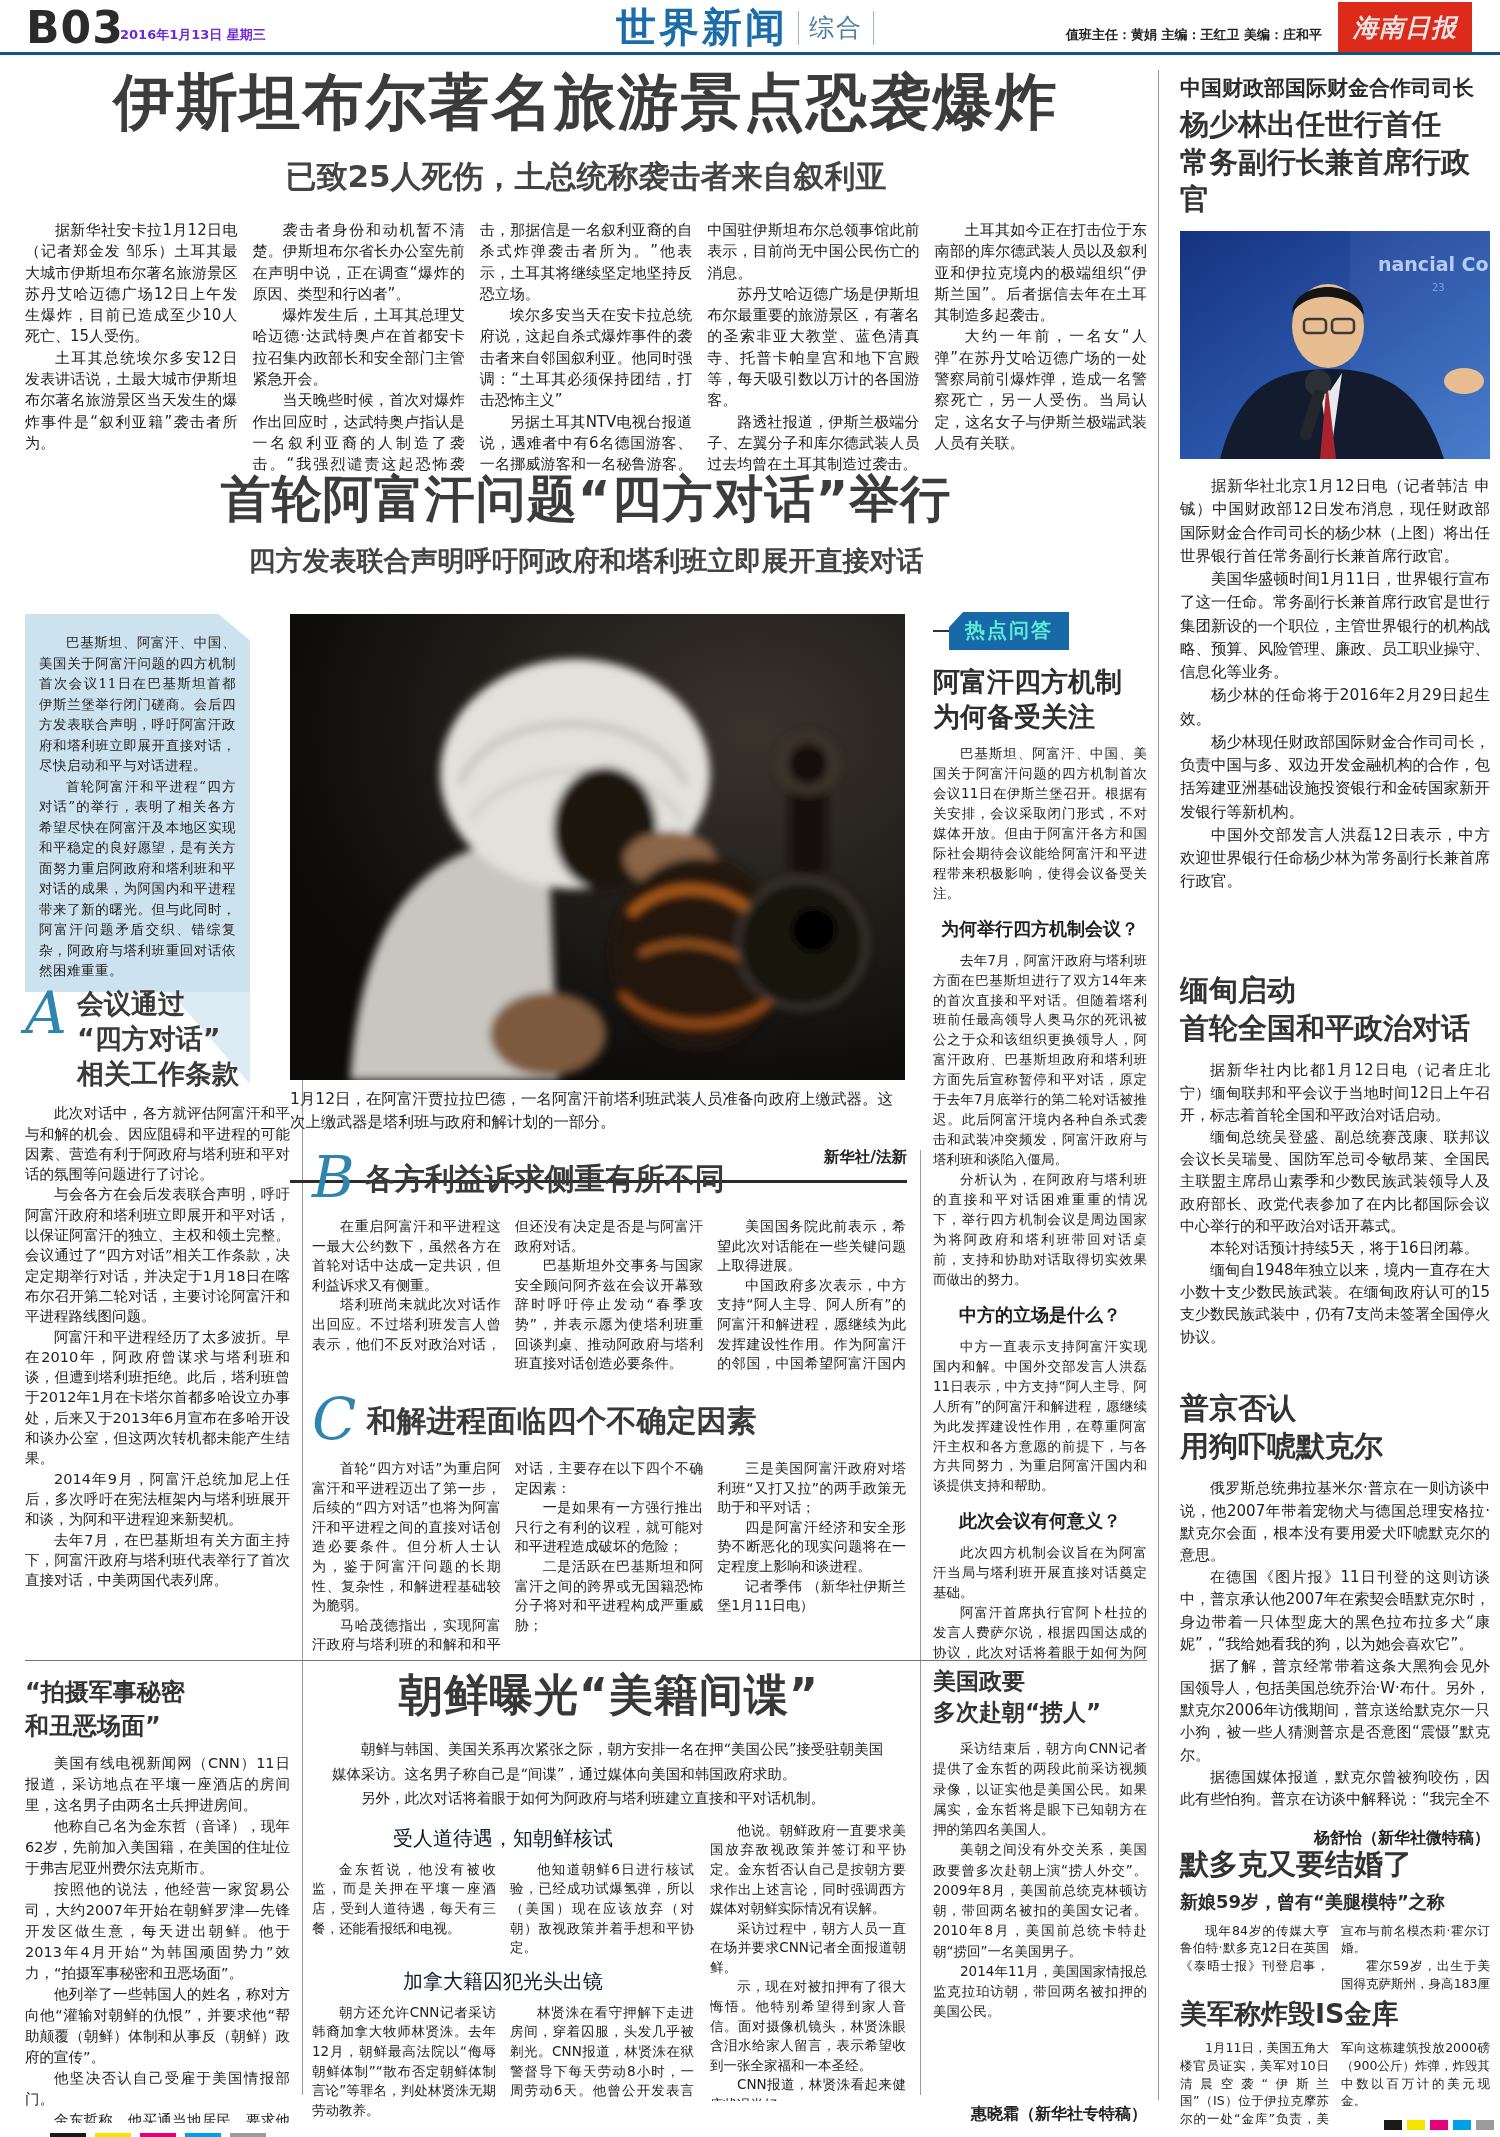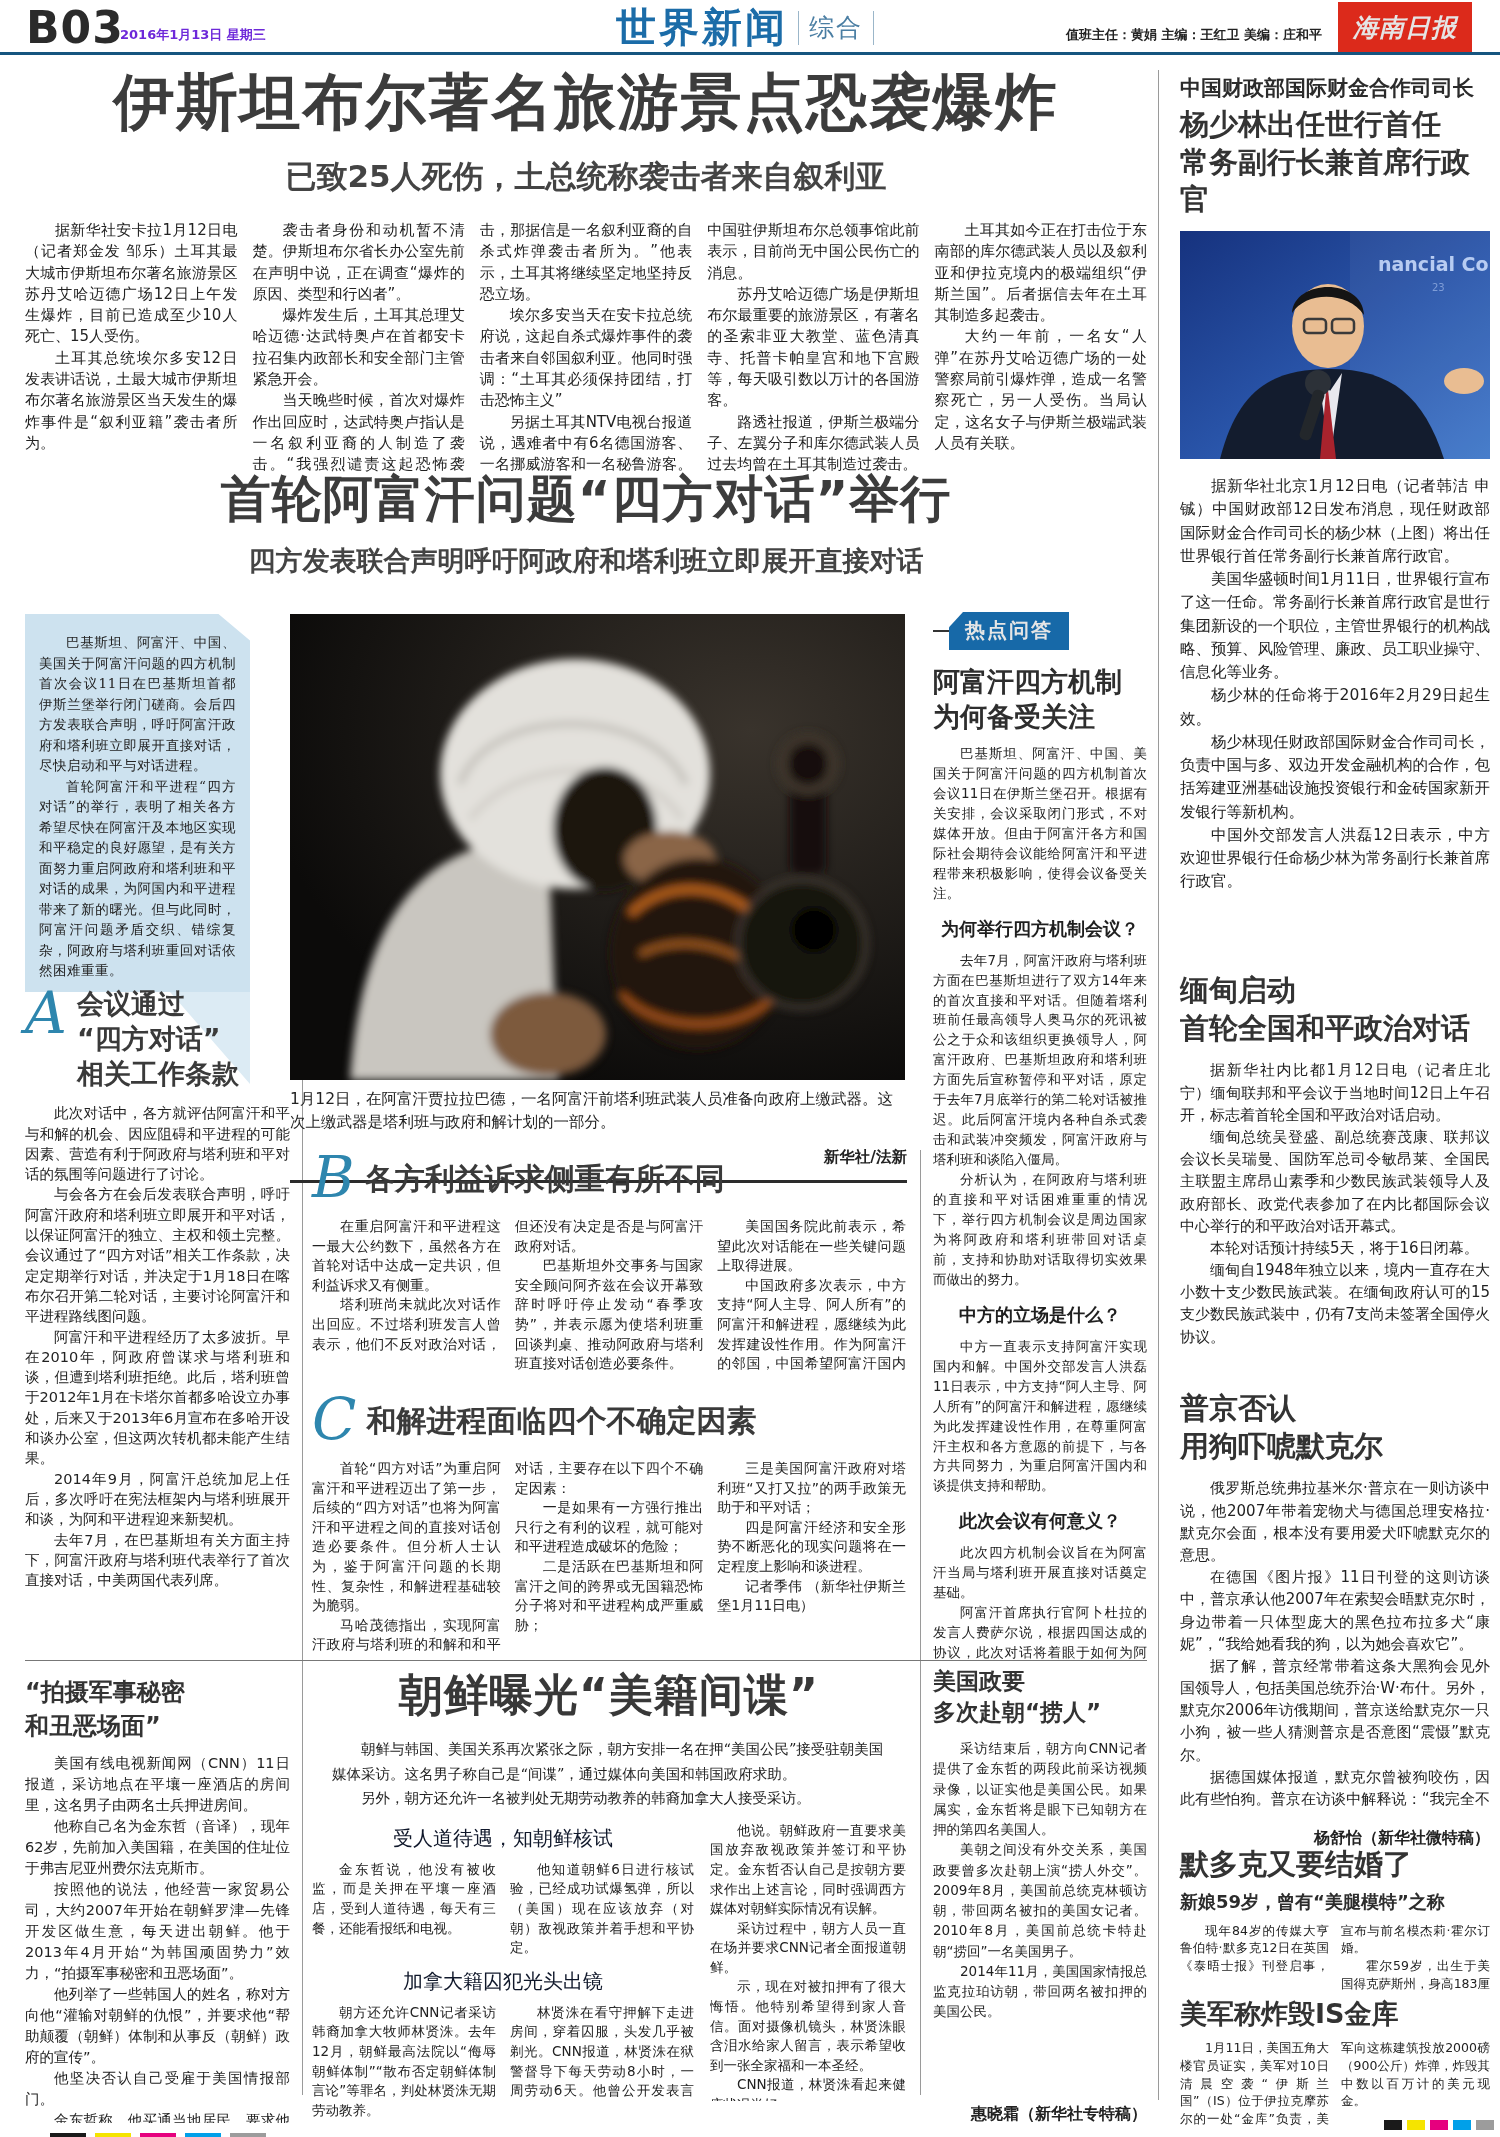--- a/index.html
+++ b/index.html
@@ -55,21 +55,21 @@
   #sec-a{position:absolute;left:25px;top:986px;width:265px;}
   #sec-a .a-body{margin-top:12px;font-size:14.5px;line-height:1.4;height:560px;}
   #sec-b{position:absolute;left:312px;top:1150px;width:594px;}
   #sec-b .cols3{margin-top:10px;column-count:3;column-gap:14px;height:170px;font-size:14px;line-height:1.4;}
   #sec-c{position:absolute;left:312px;top:1392px;width:594px;}
   #sec-c .cols3{margin-top:10px;column-count:3;column-gap:14px;height:225px;font-size:14px;line-height:1.4;}
   
   #qa{position:absolute;left:933px;top:612px;width:214px;height:1048px;overflow:hidden;}
   .qa-banner-row{display:flex;align-items:center;}
   .qa-banner-row::before{content:"";flex:0 0 16px;height:2px;background:#333;}
-  .qa-banner{background:#1769a8;color:#e5e5e5;font-size:20px;font-weight:700;padding:5px 16px 6px;
+  .qa-banner{background:#1769a8;color:#5eead4;font-size:20px;font-weight:700;padding:5px 16px 6px;
              clip-path:polygon(14px 0,100% 0,100% 100%,0 100%,0 40%);letter-spacing:2px;}
   .qa-head{margin-top:14px;}
   .qa-head .hl{display:block;font-size:27px;font-weight:800;color:#2e2e2e;line-height:1.3;}
   #qa .qa-body{margin-top:10px;font-size:13.5px;line-height:1.48;}
   .qa-sub{font-size:18px;font-weight:800;text-align:center;margin:12px 0 8px;color:#1f1f1f;}
   
   .rail{position:absolute;left:1180px;width:310px;}
   #myanmar{top:972px;} #putin{top:1390px;} #murdoch{top:1846px;} #usmil{top:1996px;}
   .rail .rbody{margin-top:12px;font-size:15px;line-height:1.48;}
   #myanmar .rbody{height:300px;} #putin .rbody{height:335px;}
@@ -368,21 +368,21 @@
         <span class="sw" style="background: rgb(230, 0, 126);"></span>
         <span class="sw" style="background: rgb(0, 160, 233);"></span>
         <span class="sw" style="background: rgb(156, 156, 156);"></span>
       </div>
   </section>
 
   <section id="nkspy">
     <h2>朝鲜曝光“美籍间谍”</h2>
     <div class="nk-intro">
         <p class="para">朝鲜与韩国、美国关系再次紧张之际，朝方安排一名在押“美国公民”接受驻朝美国媒体采访。这名男子称自己是“间谍”，通过媒体向美国和韩国政府求助。</p>
-        <p class="para">另外，朝方还允许一名被判处无期劳动教养的韩裔加拿大人接受采访。</p>
+        <p class="para">另外，此次对话将着眼于如何为阿政府与塔利班建立直接和平对话机制。</p>
       </div>
     <div class="nk-flex">
       <div class="nk-left">
         <div class="nk-sub">受人道待遇，知朝鲜核试</div>
         <div id="nk-block1" class="nk-cols2">
             <p class="para">金东哲说，他没有被收监，而是关押在平壤一座酒店，受到人道待遇，每天有三餐，还能看报纸和电视。</p>
             <p class="para">他知道朝鲜6日进行核试验，已经成功试爆氢弹，所以（美国）现在应该放弃（对朝）敌视政策并着手想和平协定。</p>
           </div>
         <div class="nk-sub">加拿大籍囚犯光头出镜</div>
         <div id="nk-block2" class="nk-cols2">

